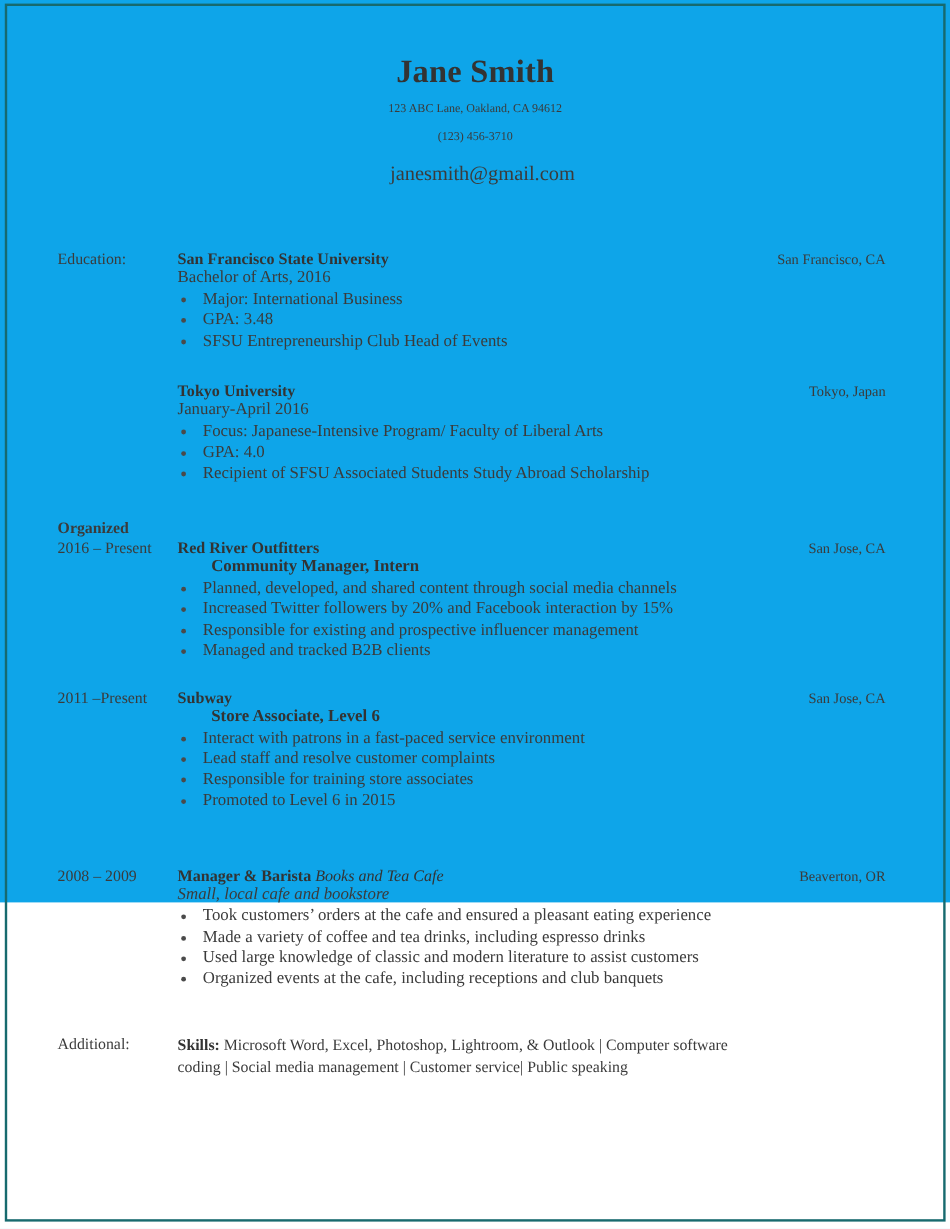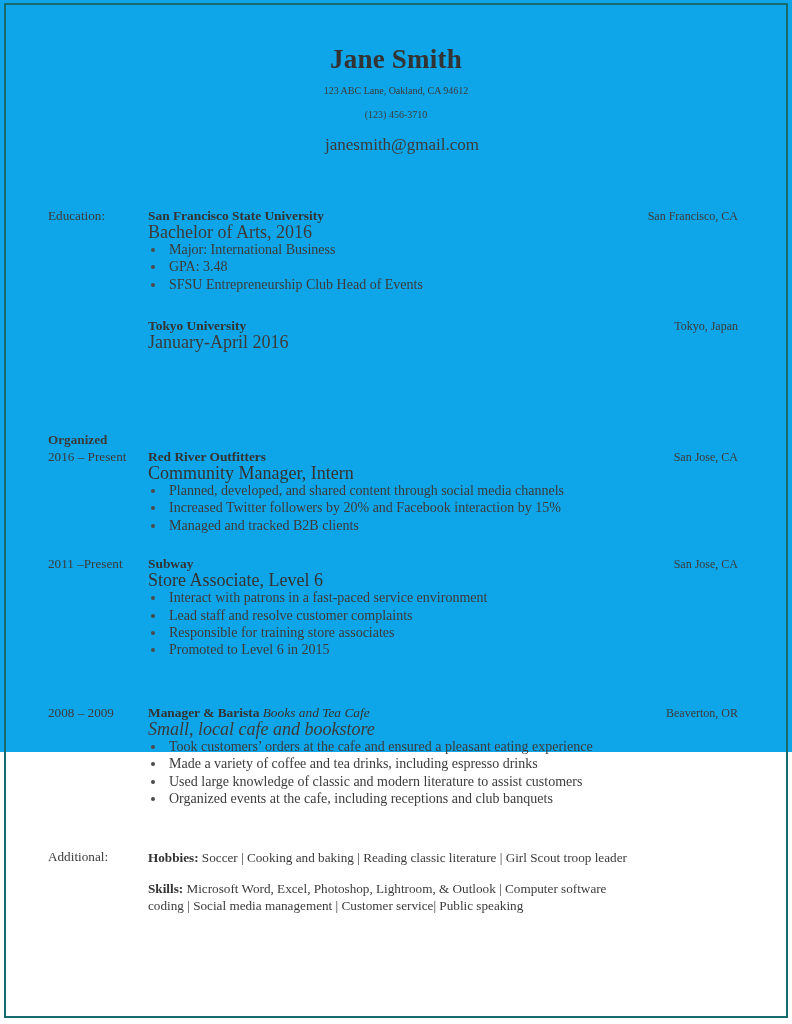--- a/index.html
+++ b/index.html
@@ -94,25 +94,25 @@
     color: #3b3b3b;
     white-space: nowrap;
   }
   .org {
     font-size: 13.4px;
     font-weight: bold;
     line-height: 16px;
     color: #333333;
   }
   .subtitle {
-    font-size: 18px;
-    line-height: 16px;
-    color: #3b3b3b;
-  }
-  .subtitle.bold { font-weight: normal; color: #333333; }
+    font-size: 14px;
+    line-height: 16px;
+    color: #3b3b3b;
+  }
+  .subtitle.bold { font-weight: bold; color: #333333; margin-left: 28px; }
   .subtitle.ital { font-style: italic; }
   .org .ital-norm {
     font-weight: normal;
     font-style: italic;
   }
   ul.bullets {
     list-style: none;
     margin: 1px 0 0 0;
     padding: 0;
   }
@@ -178,38 +178,44 @@
             <li>SFSU Entrepreneurship Club Head of Events</li>
           </ul>
         </div>
       </div>
 
       <div class="row" style="margin-top:25px;">
         <div class="loc">Tokyo, Japan</div>
         <div class="main-col">
           <div class="org">Tokyo University</div>
           <div class="subtitle">January-April 2016</div>
+          <ul class="bullets">
+            <li>Focus: Japanese-Intensive Program/ Faculty of Liberal Arts</li>
+            <li>GPA: 4.0</li>
+            <li>Recipient of SFSU Associated Students Study Abroad Scholarship</li>
+          </ul>
         </div>
       </div>
 
     </div>
 
     <div class="section" style="top:432px;">
 
       <div class="label-col bold" style="position:relative;">Organized</div>
 
       <div class="row" style="margin-top:1px;">
         <div class="label-col">2016 – Present</div>
         <div class="loc">San Jose, CA</div>
         <div class="main-col">
           <div class="org">Red River Outfitters</div>
           <div class="subtitle bold">Community Manager, Intern</div>
           <ul class="bullets">
             <li>Planned, developed, and shared content through social media channels</li>
             <li>Increased Twitter followers by 20% and Facebook interaction by 15%</li>
+            <li>Responsible for existing and prospective influencer management</li>
             <li>Managed and tracked B2B clients</li>
           </ul>
         </div>
       </div>
 
       <div class="row" style="margin-top:22px;">
         <div class="label-col">2011 –Present</div>
         <div class="loc">San Jose, CA</div>
         <div class="main-col">
           <div class="org">Subway</div>
@@ -238,21 +244,20 @@
         </div>
       </div>
 
     </div>
 
     <div class="section" style="top:849px;">
       <div class="row">
         <div class="label-col">Additional:</div>
         <div class="main-col">
 
-          <div class="add-line clip-line"><b>Hobbies:</b><span> Soccer | Cooking and baking | Reading classic literature  | Girl Scout troop leader</span></div>
 
 
           <div class="add-line" style="margin-top:13px;"><b>Skills:</b><span> Microsoft Word, Excel, Photoshop, Lightroom, &amp; Outlook | Computer software coding | Social media management | Customer service| Public speaking</span></div>
 
         </div>
       </div>
     </div>
 
   </div>
 </div>

